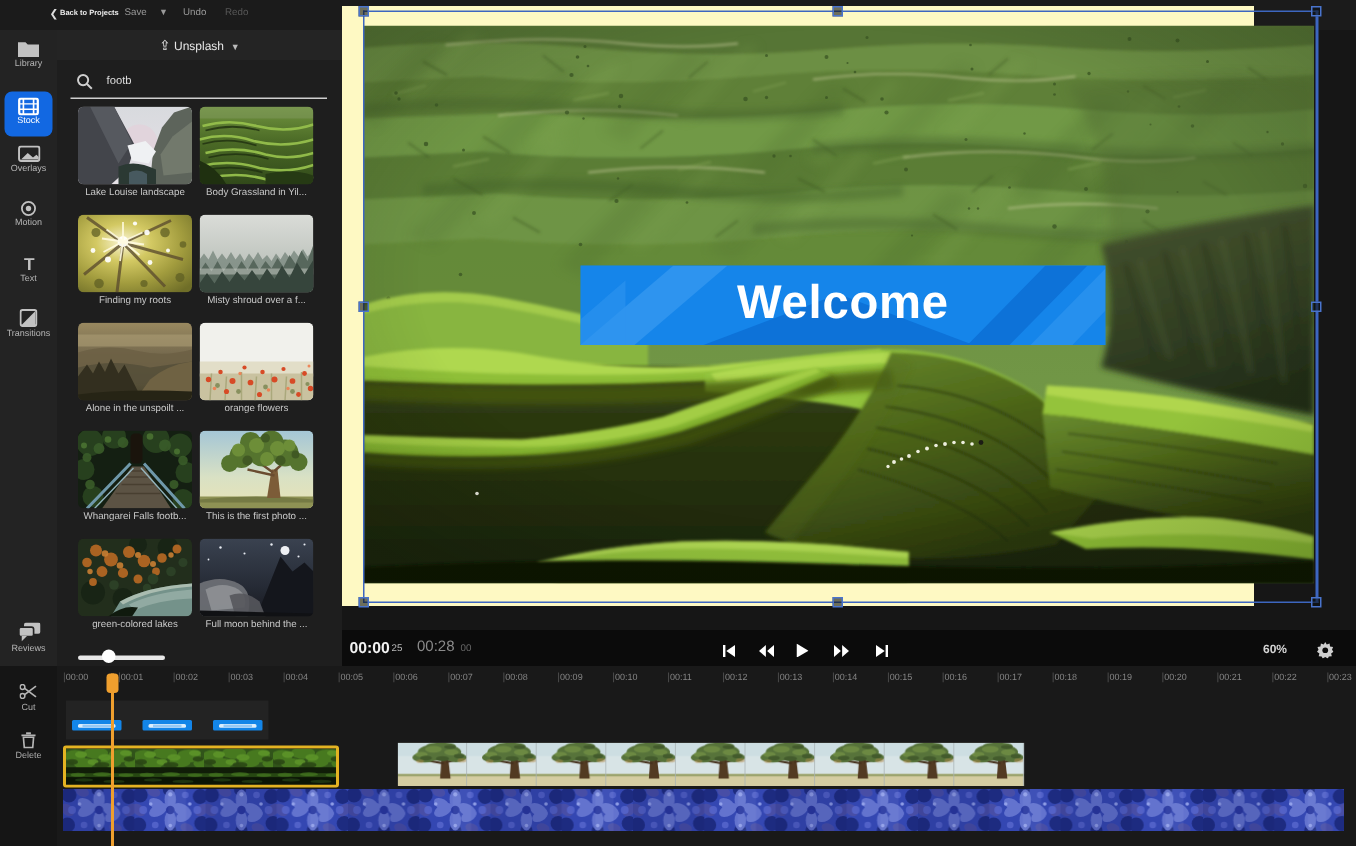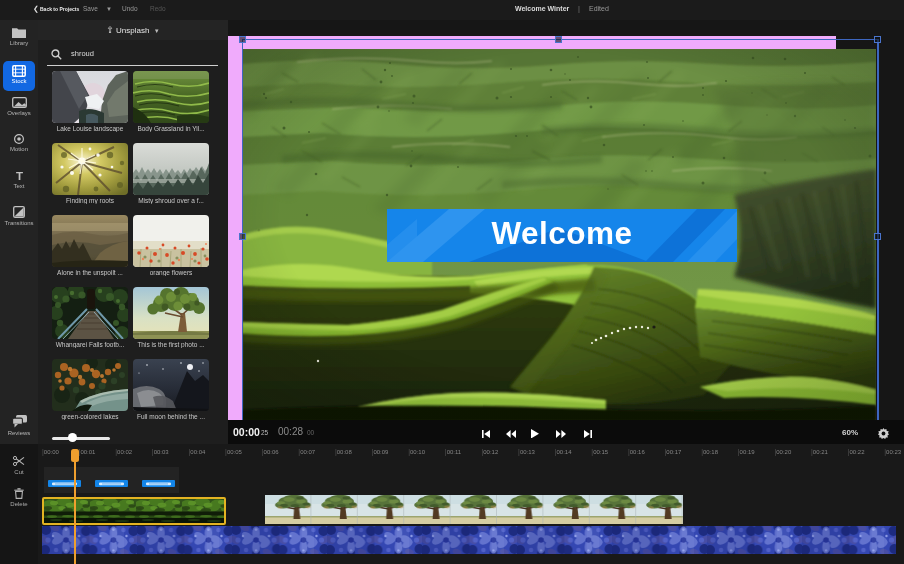--- a/index.html
+++ b/index.html
@@ -39,21 +39,21 @@
 #searchline { position:absolute; left:9px; top:44.5px; width:171px; height:1.5px; background:#cfcfcf; }
 .thumb { position:absolute; width:76px; height:52px; border-radius:4px; overflow:hidden; }
 .thumb svg { display:block; }
 .cap { position:absolute; width:90px; text-align:center; color:#c9c9c9; font-size:6.5px; white-space:nowrap; overflow:hidden;}
 #zoomslider { position:absolute; left:14px; top:417px; width:58px; height:2.5px;
   background:#e8e8e8; border-radius:2px; }
 #zoomknob { position:absolute; left:29.5px; top:413px; width:9px; height:9px;
   background:#fff; border-radius:50%; }
 
 
-#preview { left:228px; top:36px; width:608px; height:400px; background:#f0abfc; }
+#preview { left:228px; top:4px; width:608px; height:400px; background:#fef9c3; }
 #video { position:absolute; left:14px; top:13px; width:634px; height:372px; overflow:hidden;}
 #banner { position:absolute; left:159px; top:173px; width:350px; height:53px; overflow:hidden;
   background:#1585ea; }
 #banner .w { position:absolute; left:0; top:5.5px; width:350px; text-align:center;
   color:#fff; font-size:31.5px; font-weight:bold; letter-spacing:0.5px; }
 .selline { position:absolute; background:#3d66c0; }
 .handle { position:absolute; width:7px; height:7px; border:1.5px solid #4a74cc;
   background:rgba(12,16,22,.6); }
 
 
@@ -155,21 +155,21 @@
       <span class="lbl">Reviews</span>
     </div>
   </div>
 
   <div id="panel" class="abs">
     <div id="panelhead"><span style="font-size:9px">⇪</span> Unsplash &nbsp;<span style="font-size:6px; color:#bbb">▼</span></div>
     <svg class="abs" style="left:13px; top:29px" width="11" height="11" viewBox="0 0 11 11">
         <circle cx="4.4" cy="4.4" r="3.4" fill="none" stroke="#cfcfcf" stroke-width="1.3"></circle>
         <line x1="7" y1="7" x2="10.2" y2="10.2" stroke="#cfcfcf" stroke-width="1.3"></line>
       </svg>
-    <div id="search">shroud</div>
+    <div id="search">footb</div>
     <div id="searchline"></div>
     <div id="thumbs">
 
       <div class="thumb" style="left:14px; top:51px">
         <svg width="76" height="52" viewBox="0 0 76 52">
           <defs>
               <linearGradient id="t1s" x1="0" y1="0" x2="0" y2="1">
                 <stop offset="0" stop-color="#d8dade"></stop>
                 <stop offset="1" stop-color="#e6e1e7"></stop>
               </linearGradient>

